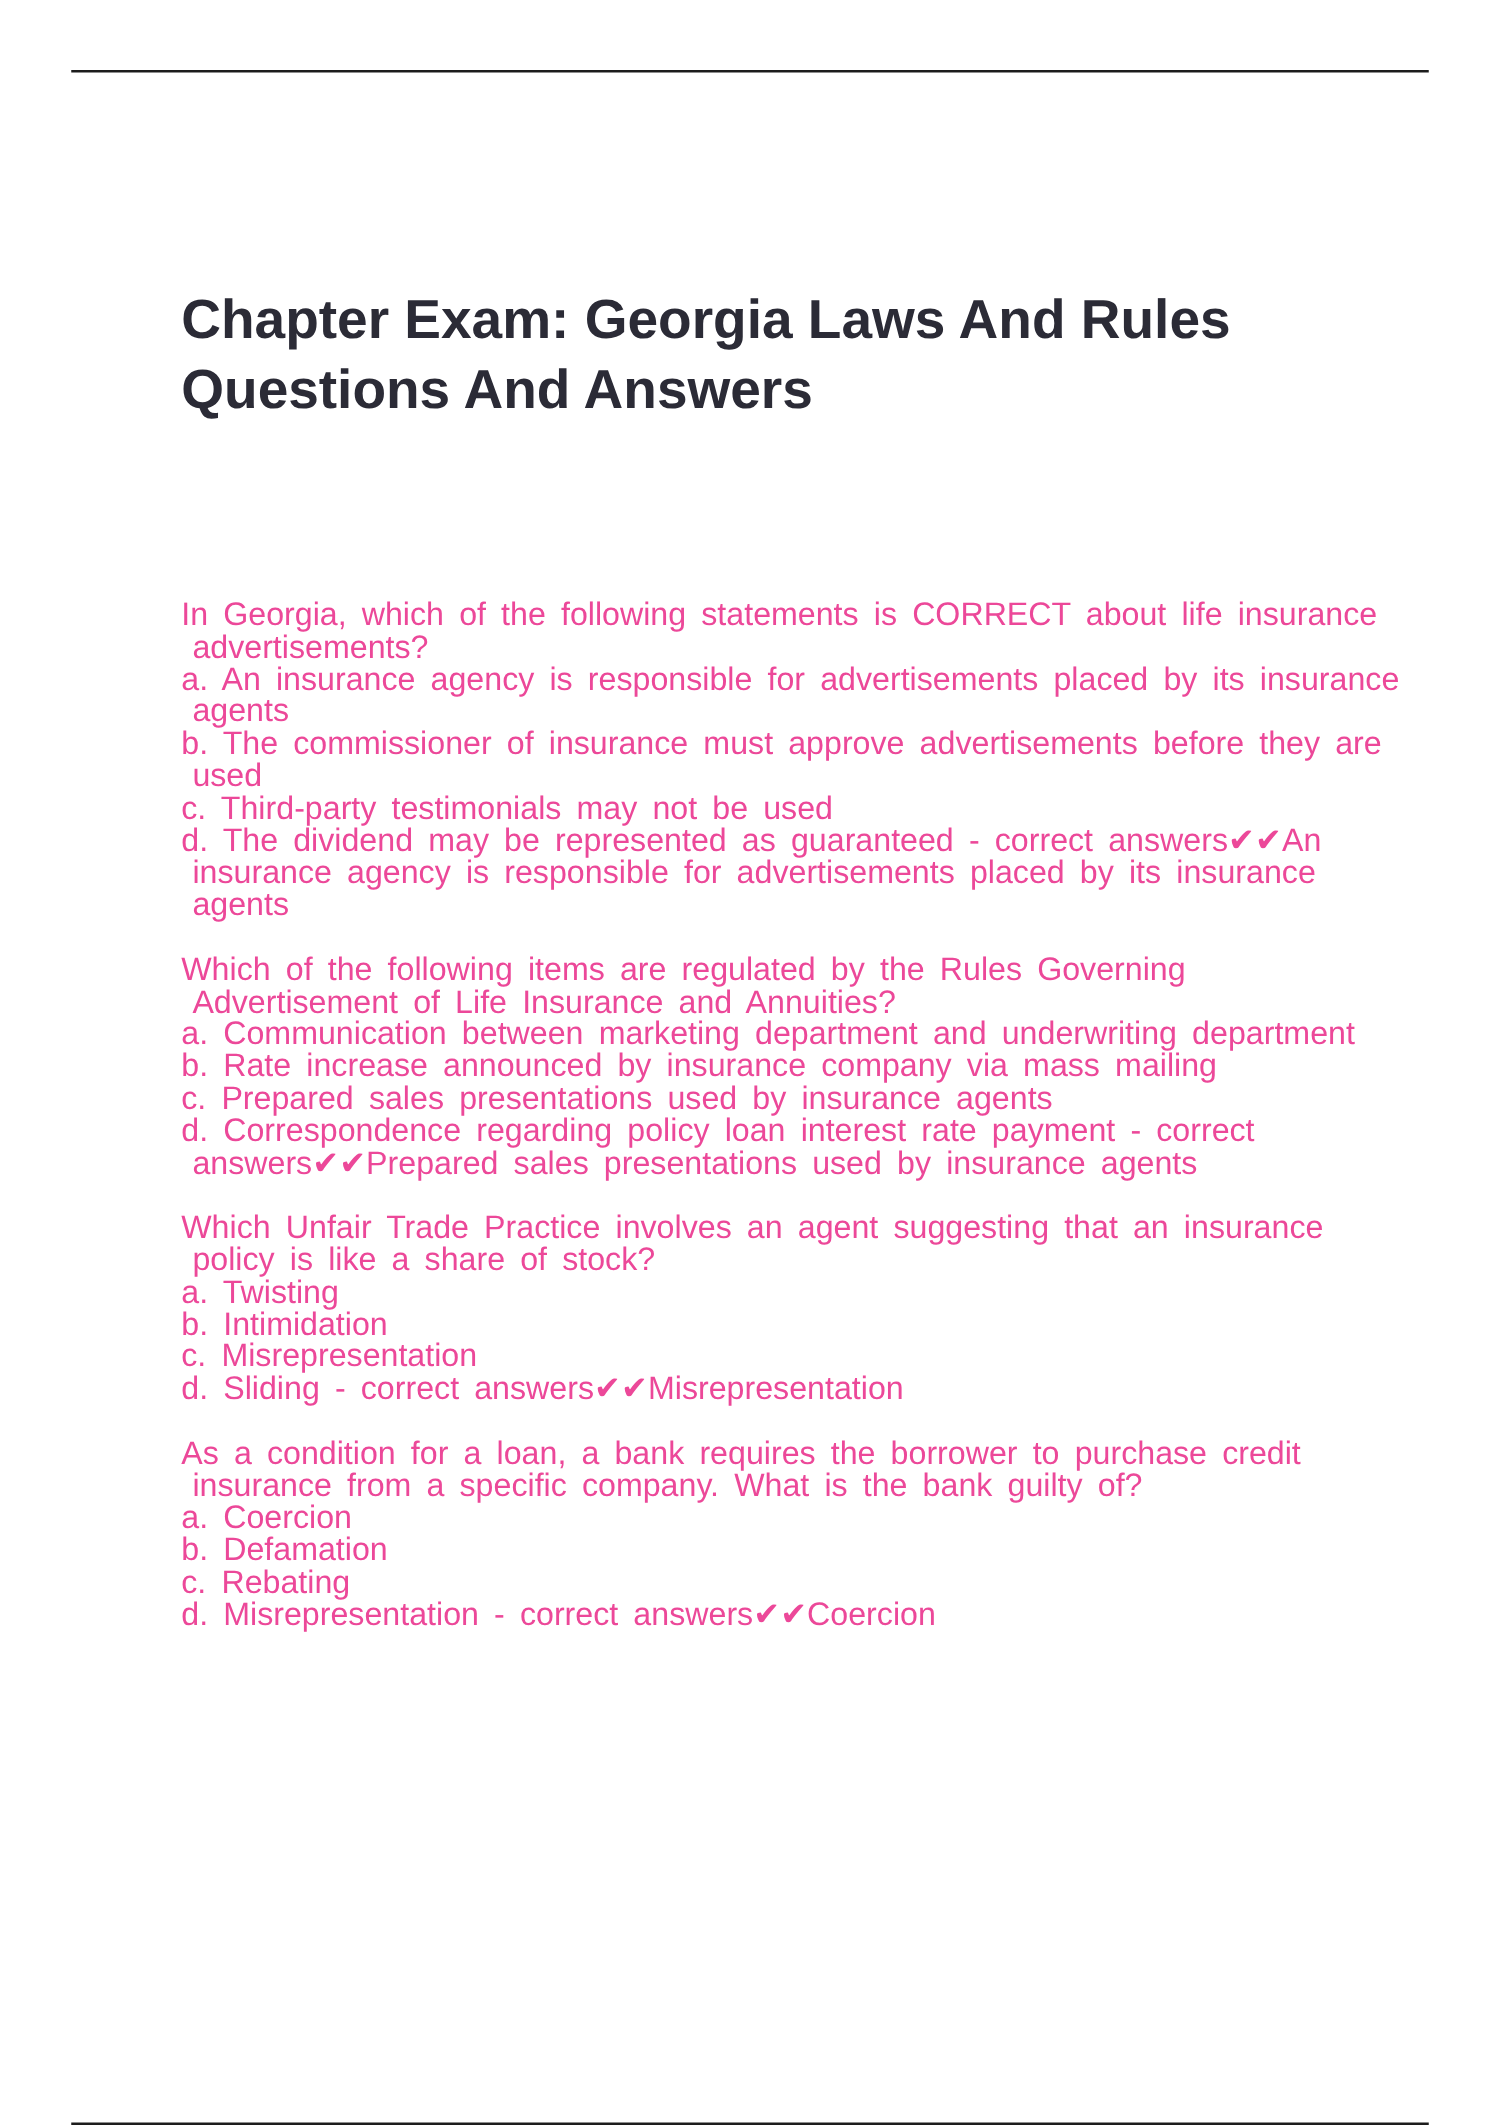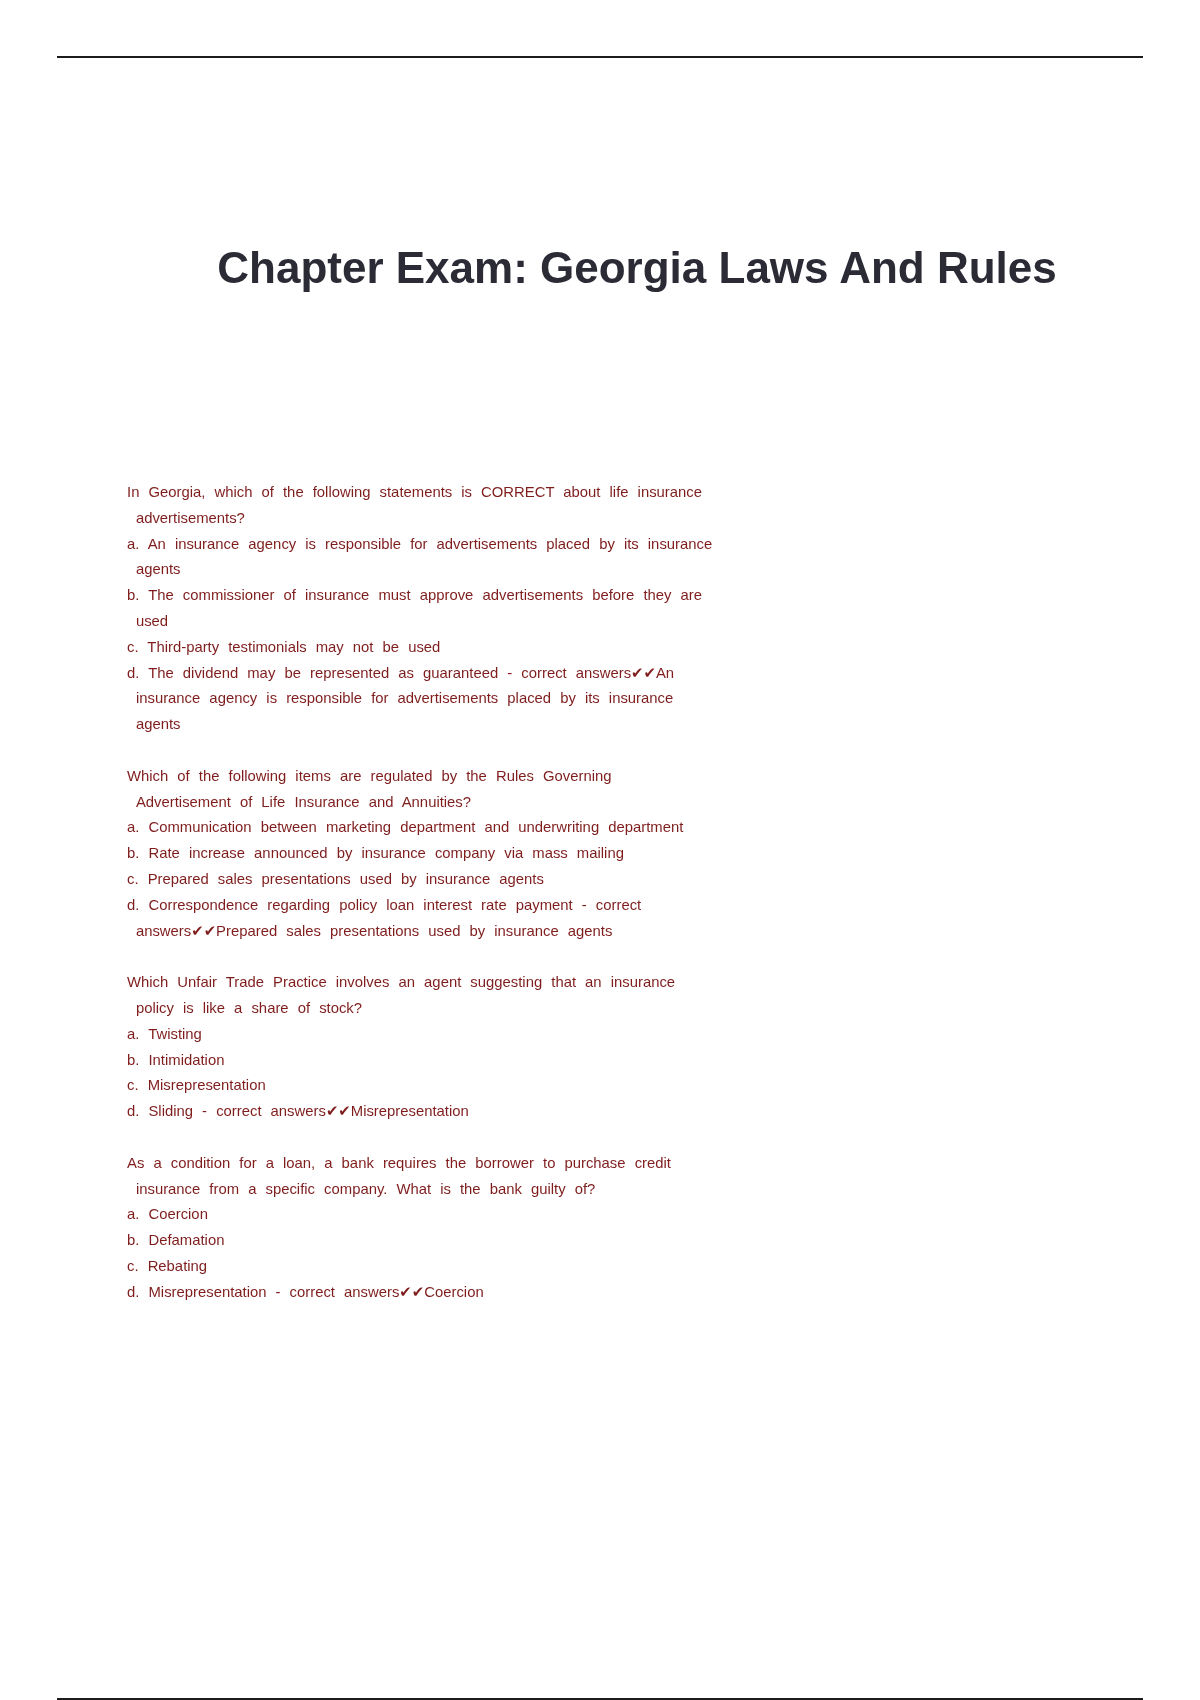--- a/index.html
+++ b/index.html
@@ -22,37 +22,36 @@
       background: #1c1c1c;
     }
     .rule.top { top: 56px; }
     .rule.bottom { top: 1698px; }
 
     .title {
       position: absolute;
       left: 145px;
       top: 228px;
       width: 960px;
-      margin: 12px;
+      margin: 0;
       font-family: "Liberation Sans", sans-serif;
       font-weight: bold;
       font-size: 44px;
       line-height: 56px;
       color: #2b2b36;
       letter-spacing: 0px;
-      text-align: center;
     }
 
     .content {
       position: absolute;
-      left: 127px;
+      left: 145px;
       top: 479px;
       width: 940px;
-      font-size: 15px;
-      color: #7f1d1d;
+      font-size: 26px;
+      color: #ec4899;
     }
     .qa {
       margin: 0 0 25.8px 0;
     }
     .line {
       display: block;
       height: 25.8px;
       line-height: 25.8px;
       white-space: nowrap;
       word-spacing: 5px;
@@ -63,20 +62,21 @@
       padding-left: 9px;
     }
   </style>
 </head>
 <body>
 
 <div class="rule top"></div>
 
 <h1 class="title">
   <span style="display:block">Chapter Exam: Georgia Laws And Rules</span>
+  <span style="display:block">Questions And Answers</span>
 </h1>
 
 <div class="content" id="content">
     <div class="qa">
       <span class="line">In Georgia, which of the following statements is CORRECT about life insurance</span>
       <span class="line cont">advertisements?</span>
       <span class="line">a. An insurance agency is responsible for advertisements placed by its insurance</span>
       <span class="line cont">agents</span>
       <span class="line">b. The commissioner of insurance must approve advertisements before they are</span>
       <span class="line cont">used</span>

